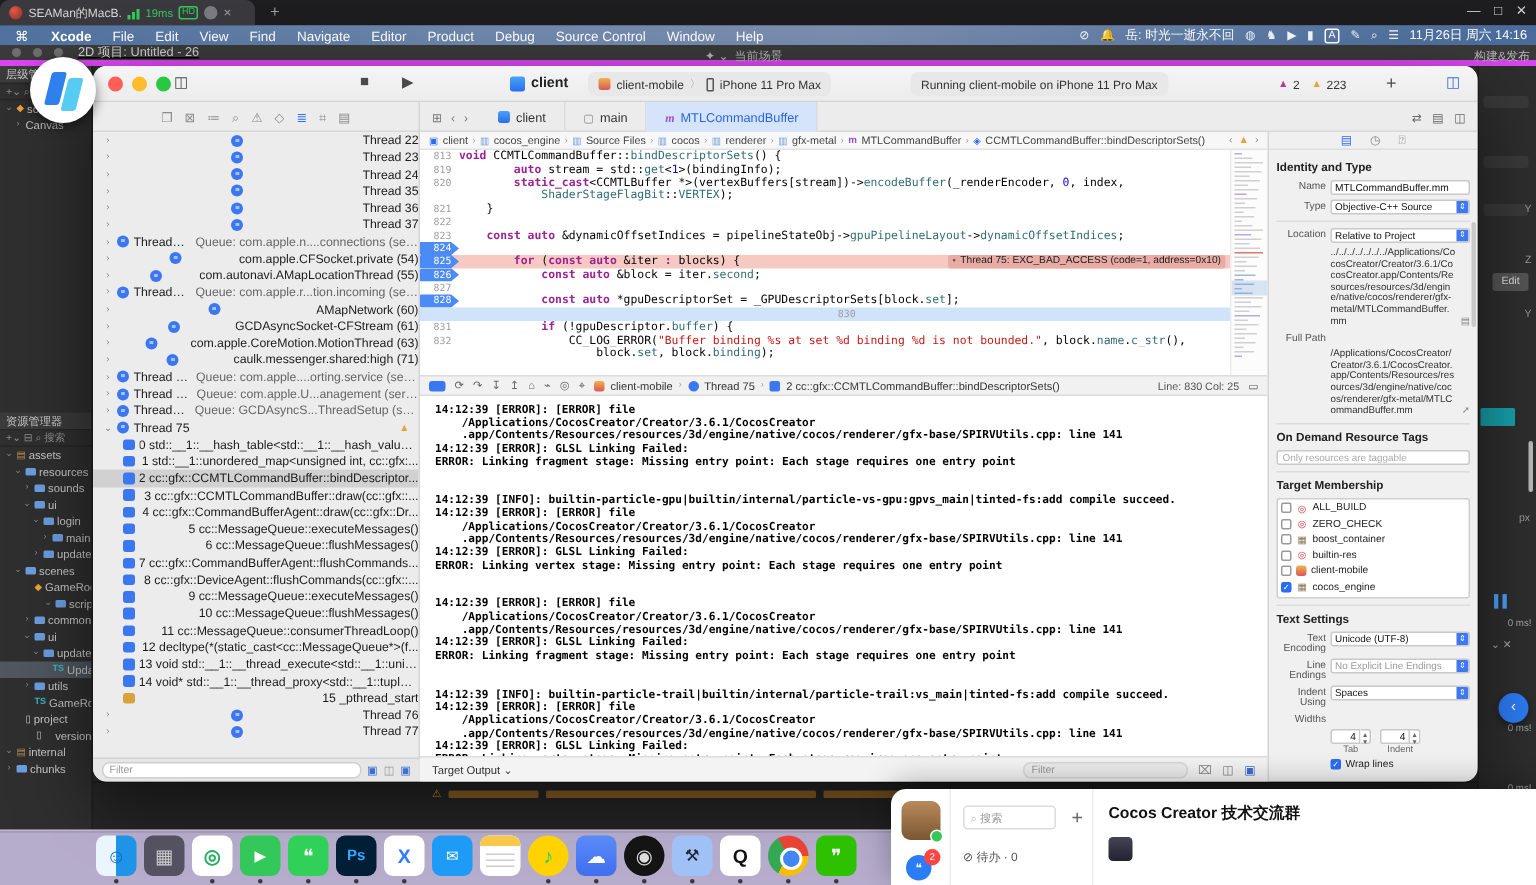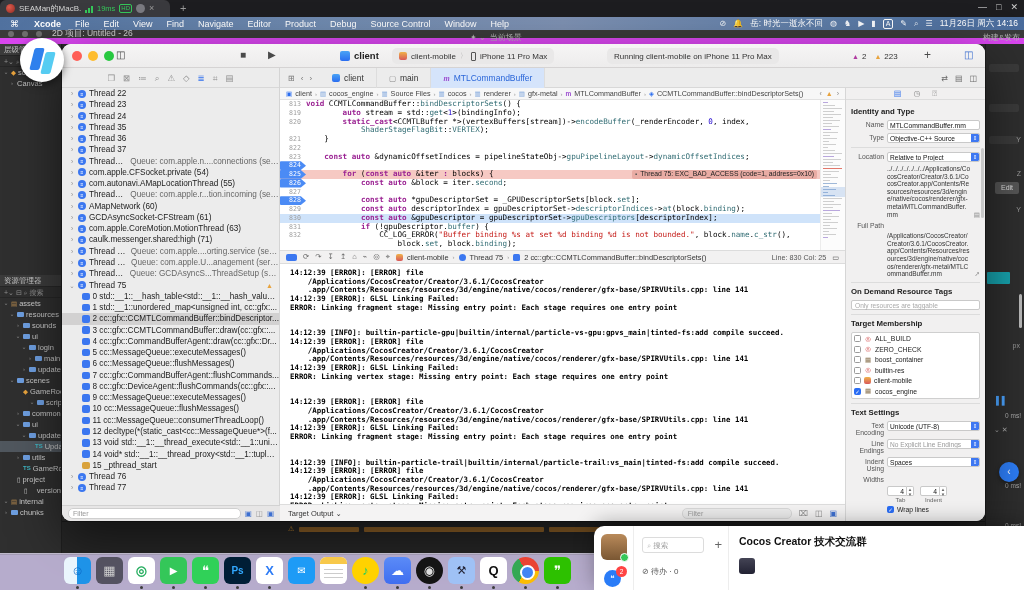--- a/index.html
+++ b/index.html
@@ -26,21 +26,21 @@
   .mitem { padding:0 7px; white-space:nowrap; }
   .mitem.bold { font-weight:bold; }
   .menu-right { margin-left:auto; display:flex; align-items:center; gap:7px; padding-right:6px; }
   .micon { font-size:8px; opacity:.95; }
   .mnotice { font-size:8.5px; }
   .mclock { font-size:8.5px; white-space:nowrap; }
   .abox { border:1px solid #fff; border-radius:2px; font-size:7px; line-height:8px; padding:0 2px; }
 
   
   .cocos { position:absolute; left:0; top:30px; width:1024px; height:525px; background:#2b2b2b; }
-  .cocos-title { position:absolute; left:0; top:0; width:100%; height:14px; background:#3a3a3a; border-bottom:6px solid #d946ef; display:flex; align-items:center; }
+  .cocos-title { position:absolute; left:0; top:0; width:100%; height:14px; background:#3a3a3a; border-bottom:4px solid #d946ef; display:flex; align-items:center;text-decoration:underline; }
   .cdot { width:6px; height:6px; border-radius:50%; background:#6e6e6e; margin-left:8px; }
   .ctitle-text { margin-left:10px; font-size:8.5px; color:#cfcfcf; white-space:nowrap; }
   .cscene { position:absolute; left:470px; top:2px; color:#b5b5b5; font-size:8px; display:flex; gap:4px; align-items:center; }
   .cbuild { position:absolute; right:4px; top:2px; color:#b5b5b5; font-size:8px; white-space:nowrap; }
   .cocos-left { position:absolute; left:0; top:14px; width:62px; bottom:0; background:#2f2f2f; border-right:1px solid #1f1f1f; overflow:hidden; }
   .cpanel-hd { height:12px; background:#3b3b3b; color:#c9c9c9; font-size:7.5px; line-height:12px; padding-left:4px; white-space:nowrap; overflow:hidden; border-bottom:1px solid #262626; }
   .ctoolbar { height:11px; color:#8f8f8f; font-size:7px; line-height:11px; padding-left:4px; border-bottom:1px solid #262626; white-space:nowrap; }
   .ctree { }
   .ctrow { height:11px; line-height:11px; font-size:7.5px; color:#c8c8c8; display:flex; align-items:center; gap:2px; white-space:nowrap; overflow:hidden; }
   .ctrow.sel { background:#50575e; }
@@ -92,21 +92,21 @@
   .xtab-ctl { display:flex; align-items:center; gap:6px; padding:0 8px; color:#777; font-size:8px; }
   .xtab { display:flex; align-items:center; gap:4px; padding:0 12px; font-size:8.5px; color:#333; border-right:1px solid #ddd; }
   .xtab.active { background:#d5e4fb; color:#2a66d9; }
   .xtab .ti-app { width:8px; height:8px; border-radius:2px; background:linear-gradient(#4aa3f5,#2a6df0); }
   .xtab .ti-doc { color:#888; font-size:7.5px; }
   .xtab .ti-mm { color:#9d4fd1; font-size:8px; font-weight:bold; font-family:"Liberation Serif", serif; font-style:italic; }
   .xtab-right { margin-left:auto; display:flex; align-items:center; gap:7px; padding-right:8px; color:#666; font-size:8px; }
 
   
   .xsidebar { position:absolute; left:0; top:44px; width:218px; bottom:16px; background:#ececec; border-right:1px solid #d4d4d4; overflow:hidden; }
-  .trow { height:11.27px; line-height:11.27px; font-size:8.2px; display:flex; align-items:center; gap:3px; padding-left:7px; white-space:nowrap; overflow:hidden; }
+  .trow { height:11.27px; line-height:11.27px; font-size:8.2px; display:flex; align-items:center; gap:3px; padding-left:7px; white-space:nowrap; overflow:hidden;justify-content:space-between; }
   .trow.sel { background:#d2d1d1; }
   .disc { color:#8a8a8a; font-size:6.5px; width:6px; flex:none; text-align:center; }
   .ticon { width:8px; height:8px; border-radius:50%; background:#3b77f0; flex:none; color:#fff; font-size:5px; line-height:8px; text-align:center; }
   .ficon { width:7.5px; height:7.5px; border-radius:2px; background:#3b77f0; margin-left:13px; flex:none; color:#fff; font-size:5px; line-height:7.5px; text-align:center; }
   .ficon.sys { background:#d9a23c; }
   .tlabel { color:#1b1b1b; overflow:hidden; text-overflow:ellipsis; }
   .tdetail { color:#666; overflow:hidden; text-overflow:ellipsis; }
   .twarn { color:#e8a33d; margin-left:auto; margin-right:6px; font-size:7px; flex:none; }
   .xfilter { position:absolute; left:0; bottom:0; width:218px; height:16px; background:#e7e6e6; border-top:1px solid #d2d2d2; display:flex; align-items:center; padding:0 6px; gap:4px; }
   .xfilter-input { flex:1; height:11px; background:#fff; border:1px solid #cfcfcf; border-radius:5px; font-size:7px; color:#999; line-height:10px; padding-left:4px; }
@@ -116,21 +116,21 @@
   
   .xeditor { position:absolute; left:218px; top:44px; right:140px; bottom:0; background:#fff; }
   .jumpbar { position:absolute; left:0; top:0; right:0; height:12px; background:#f7f7f7; border-bottom:1px solid #e2e2e2; display:flex; align-items:center; padding:0 6px; gap:3px; font-size:7.2px; color:#444; white-space:nowrap; overflow:hidden; }
   .jb-sep { color:#999; font-size:6px; }
   .jb-ic { font-size:6.5px; color:#6f9bd8; }
   .jb-ic.app { color:#2a6df0; } .jb-ic.mm { color:#9d4fd1; font-weight:bold; } .jb-ic.fn { color:#2a6df0; }
   .jb-right { margin-left:auto; display:flex; gap:4px; align-items:center; color:#888; font-size:7px; }
   .code { position:absolute; left:0; top:12px; right:0; height:150px; overflow:hidden; font-family:"DejaVu Sans Mono", monospace; }
   .crow { height:8.76px; line-height:8.76px; font-size:7.6px; display:flex; align-items:center; }
   .crow.crash { background:#f6c9c3; }
-  .crow.cur { background:#cfe3fa; }
+  .crow.cur { background:#cfe3fa;flex-direction:column; }
   .gut { width:26px; flex:none; text-align:right; padding-right:5px; font-size:6.6px; color:#9d9d9d; }
   .gut.bp { background:#4b8bf5; color:#fff; clip-path:polygon(0 0,80% 0,100% 50%,80% 100%,0 100%); border-radius:1px; }
   .ctext { white-space:pre; flex:0 1 auto; overflow:hidden; }
   .tk-p { color:#000; } .tk-k { color:#9b2393; font-weight:bold; } .tk-f { color:#326d74; } .tk-n { color:#1c00cf; } .tk-s { color:#c41a16; }
   .cnote { margin-left:auto; margin-right:28px; background:#e9aca4; border-radius:2px; padding:0 3px; display:flex; gap:3px; align-items:center; font-size:6.8px; color:#222; white-space:nowrap; flex:none; font-family:"Liberation Sans", sans-serif; }
   .cnote-ic { color:#555; font-size:6px; }
   .minimap { position:absolute; right:0; top:12px; width:25px; height:150px; background:#fcfcfc; border-left:1px solid #ececec; overflow:hidden; padding:2px 2px; }
   .mmbar { height:1px; margin-bottom:2px; background:#cfcfcf; }
   .mmband { position:absolute; left:0; right:0; height:10px; background:rgba(120,160,220,.28); }
   .debugbar { position:absolute; left:0; top:162px; right:0; height:14px; background:#f2f1f1; border-top:1px solid #dcdcdc; border-bottom:1px solid #dcdcdc; display:flex; align-items:center; gap:6px; padding:0 6px; white-space:nowrap; overflow:hidden; }
@@ -776,24 +776,20 @@
             <span class="gut bp">826</span>
             <span class="ctext"><span class="tk-p">            </span><span class="tk-k">const auto</span><span class="tk-p"> &amp;block = iter.</span><span class="tk-f">second</span><span class="tk-p">;</span></span>
           </div>
           <div class="crow">
             <span class="gut">827</span>
             <span class="ctext"></span>
           </div>
           <div class="crow">
             <span class="gut bp">828</span>
             <span class="ctext"><span class="tk-p">            </span><span class="tk-k">const auto</span><span class="tk-p"> *gpuDescriptorSet = _GPUDescriptorSets[block.</span><span class="tk-f">set</span><span class="tk-p">];</span></span>
-          </div>
-          <div class="crow">
-            <span class="gut">829</span>
-            <span class="ctext"><span class="tk-p">            </span><span class="tk-k">const auto</span><span class="tk-p"> descriptorIndex = gpuDescriptorSet-&gt;</span><span class="tk-f">descriptorIndices</span><span class="tk-p">-&gt;</span><span class="tk-f">at</span><span class="tk-p">(block.</span><span class="tk-f">binding</span><span class="tk-p">);</span></span>
           </div>
           <div class="crow cur">
             <span class="gut">830</span>
             <span class="ctext"><span class="tk-p">            </span><span class="tk-k">const auto</span><span class="tk-p"> &amp;gpuDescriptor = gpuDescriptorSet-&gt;</span><span class="tk-f">gpuDescriptors</span><span class="tk-p">[descriptorIndex];</span></span>
           </div>
           <div class="crow">
             <span class="gut">831</span>
             <span class="ctext"><span class="tk-p">            </span><span class="tk-k">if</span><span class="tk-p"> (!gpuDescriptor.</span><span class="tk-f">buffer</span><span class="tk-p">) {</span></span>
           </div>
           <div class="crow">

